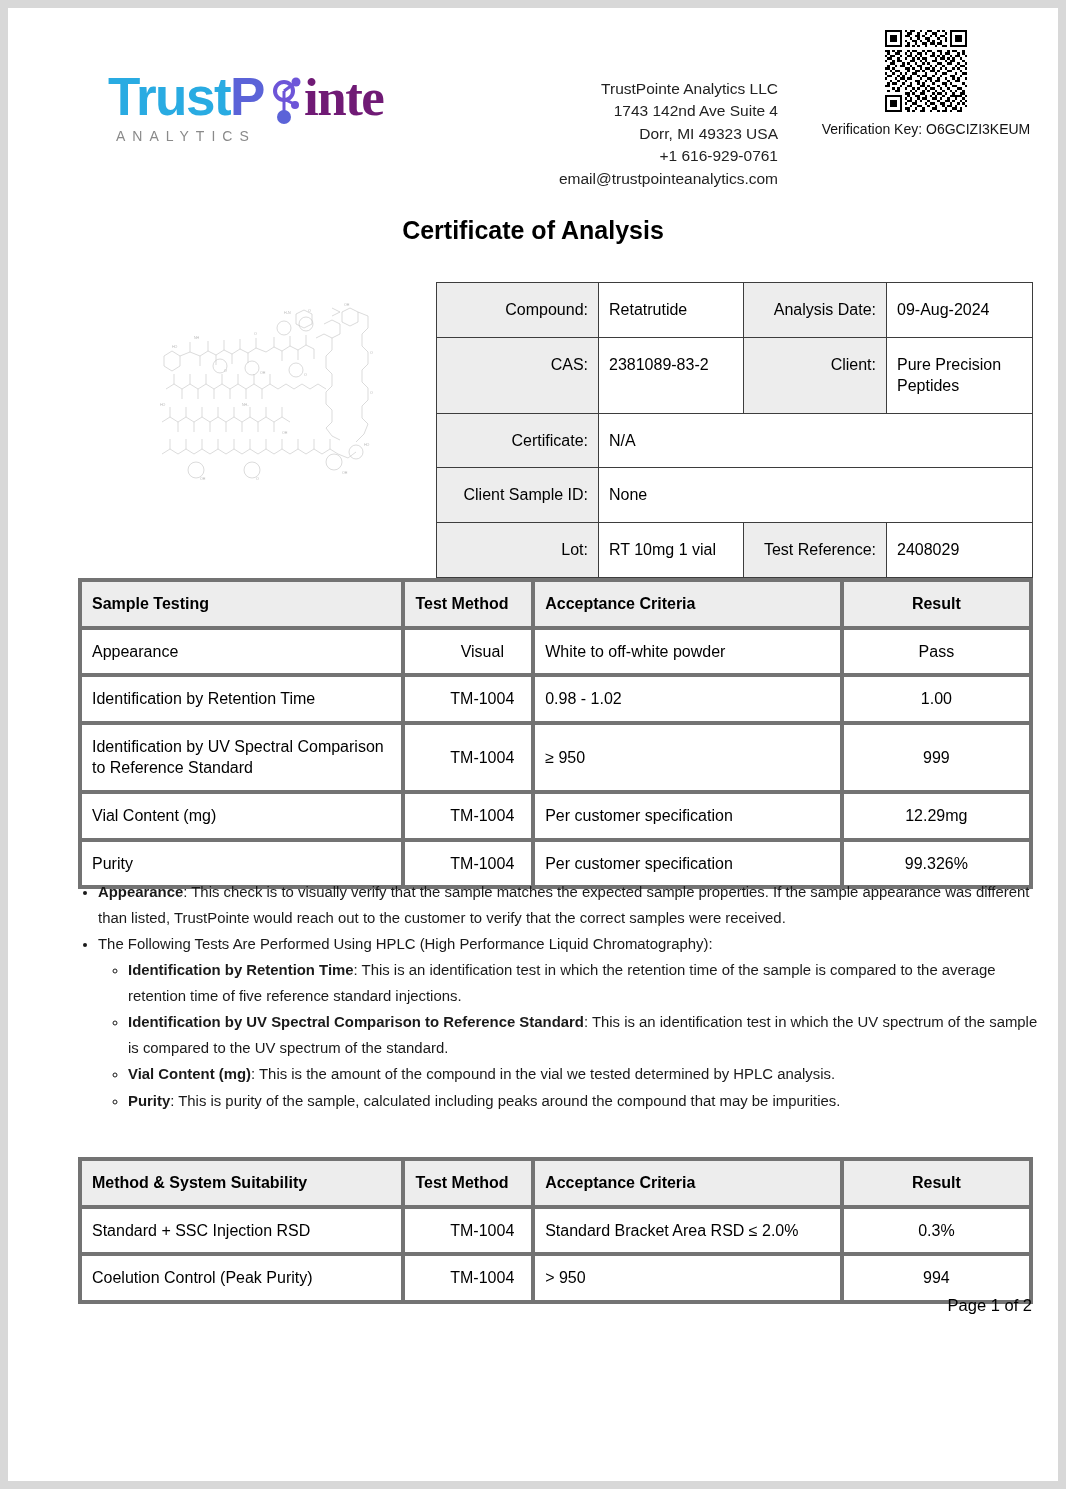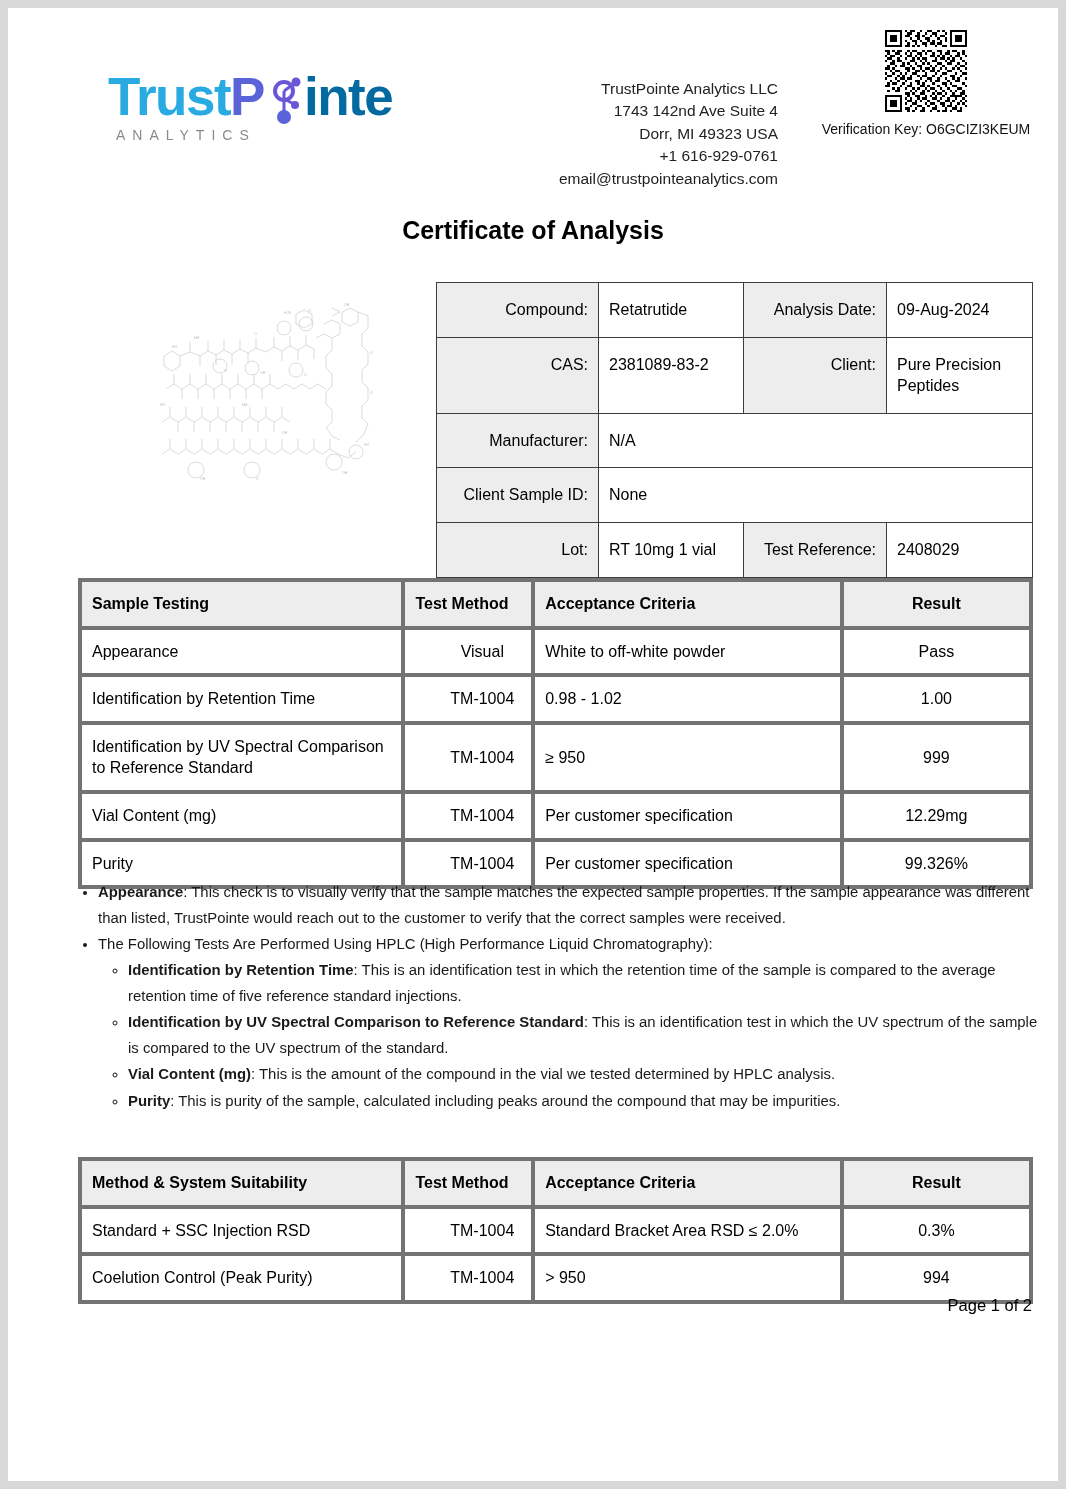--- a/index.html
+++ b/index.html
@@ -19,21 +19,21 @@
   }
 
   
   .header { position: relative; height: 180px; }
 
   .logo-block { position: absolute; left: 100px; top: 62px; width: 350px; }
   .logo-word { font-size: 53px; font-weight: bold; letter-spacing: -1.5px;
                line-height: 1; white-space: nowrap; }
   .lg-blue { color: #29abe2; }
   .lg-mid  { color: #5b63d8; }
-  .lg-pur  { color: #0369a1; }
+  .lg-pur  { color: #701a75; font-family: Liberation Serif, serif; }
   .logo-node { display: inline-block; position: relative; width: 40px; vertical-align: baseline; }
   .logo-sub { margin-top: 4px; margin-left: 8px; font-size: 14px; letter-spacing: 7px;
               color: #8a8a8a; font-weight: 500; }
 
   .contact { position: absolute; left: 430px; top: 70px; width: 340px;
              text-align: right; font-size: 15.5px; line-height: 1.45; color: #222; }
 
   .qr-block { position: absolute; left: 808px; top: 22px; width: 220px; text-align: center; }
   .qr-img { width: 82px; height: 82px; margin: 0 auto; display: block; }
   .qr-key { margin-top: 9px; font-size: 14px; color: #111; white-space: nowrap; }
@@ -488,21 +488,21 @@
           <td class="lbl" style="width:143px">Analysis Date:</td>
           <td class="val">09-Aug-2024</td>
         </tr>
         <tr>
           <td class="lbl">CAS:</td>
           <td class="val">2381089-83-2</td>
           <td class="lbl">Client:</td>
           <td class="val" style="max-width:150px">Pure Precision Peptides</td>
         </tr>
         <tr>
-          <td class="lbl">Manufacturer:</td>
+          <td class="lbl">Certificate:</td>
           <td class="val" colspan="3">N/A</td>
         </tr>
         <tr>
           <td class="lbl">Client Sample ID:</td>
           <td class="val" colspan="3">None</td>
         </tr>
         <tr>
           <td class="lbl">Lot:</td>
           <td class="val">RT 10mg 1 vial</td>
           <td class="lbl">Test Reference:</td>

